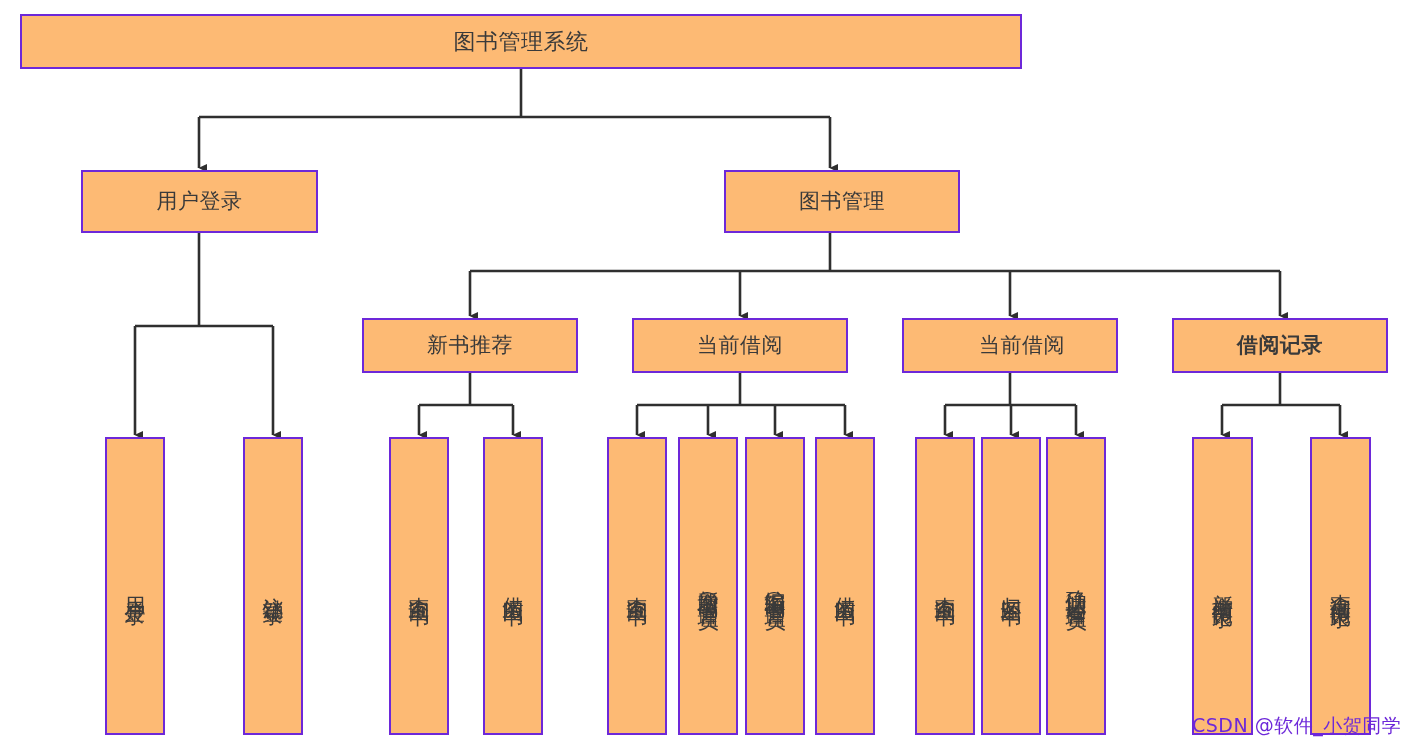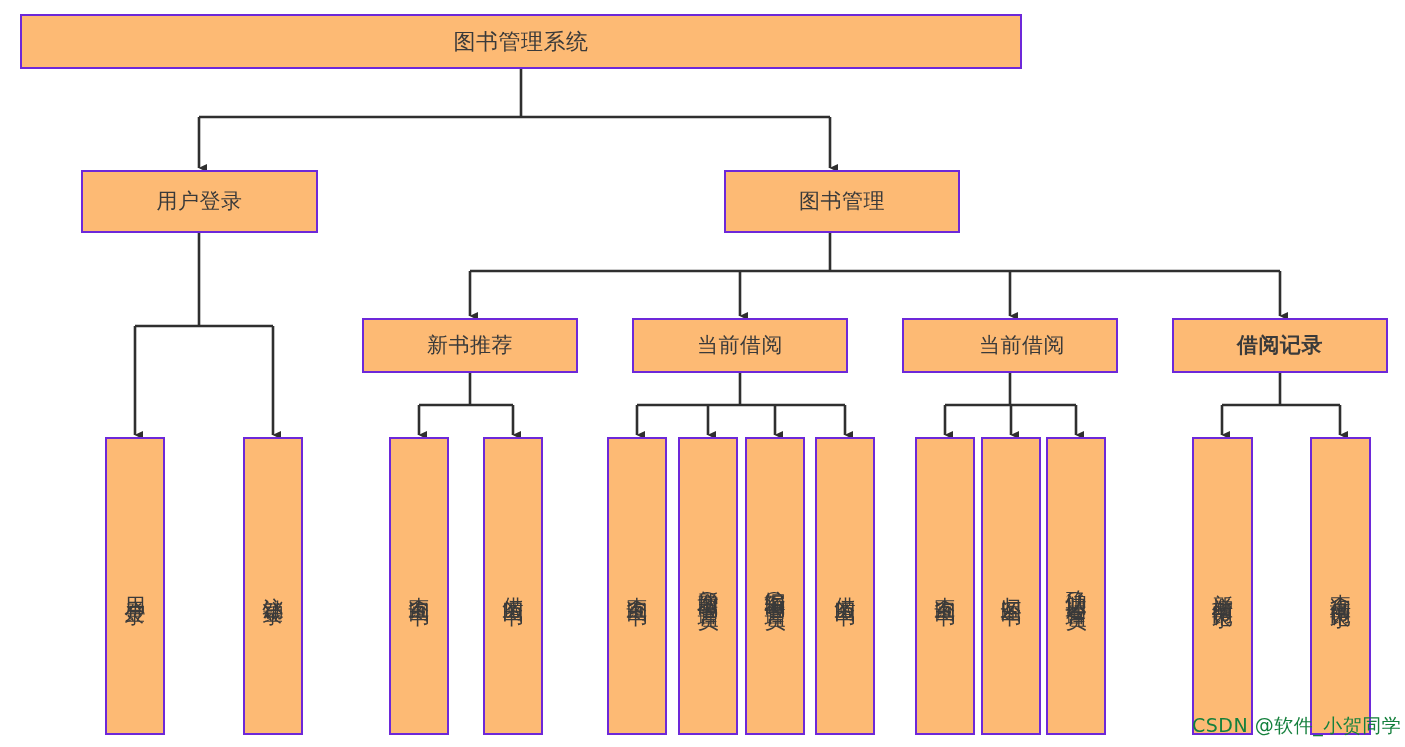--- a/index.html
+++ b/index.html
@@ -54,21 +54,21 @@
     writing-mode: vertical-rl;
     text-orientation: upright;
     font-size: 21px;
     letter-spacing: 3px;
     line-height: 1.05;
     white-space: nowrap;
     max-height: 288px;
   }
   #watermark {
     position: absolute;
-    color: #15803d;
+    color: #6d28d9;
     font-size: 19px;
     white-space: nowrap;
     z-index: 5;
     letter-spacing: 0.5px;
   }
 </style>
 </head>
 <body>
 
 <div id="diagram-canvas">

